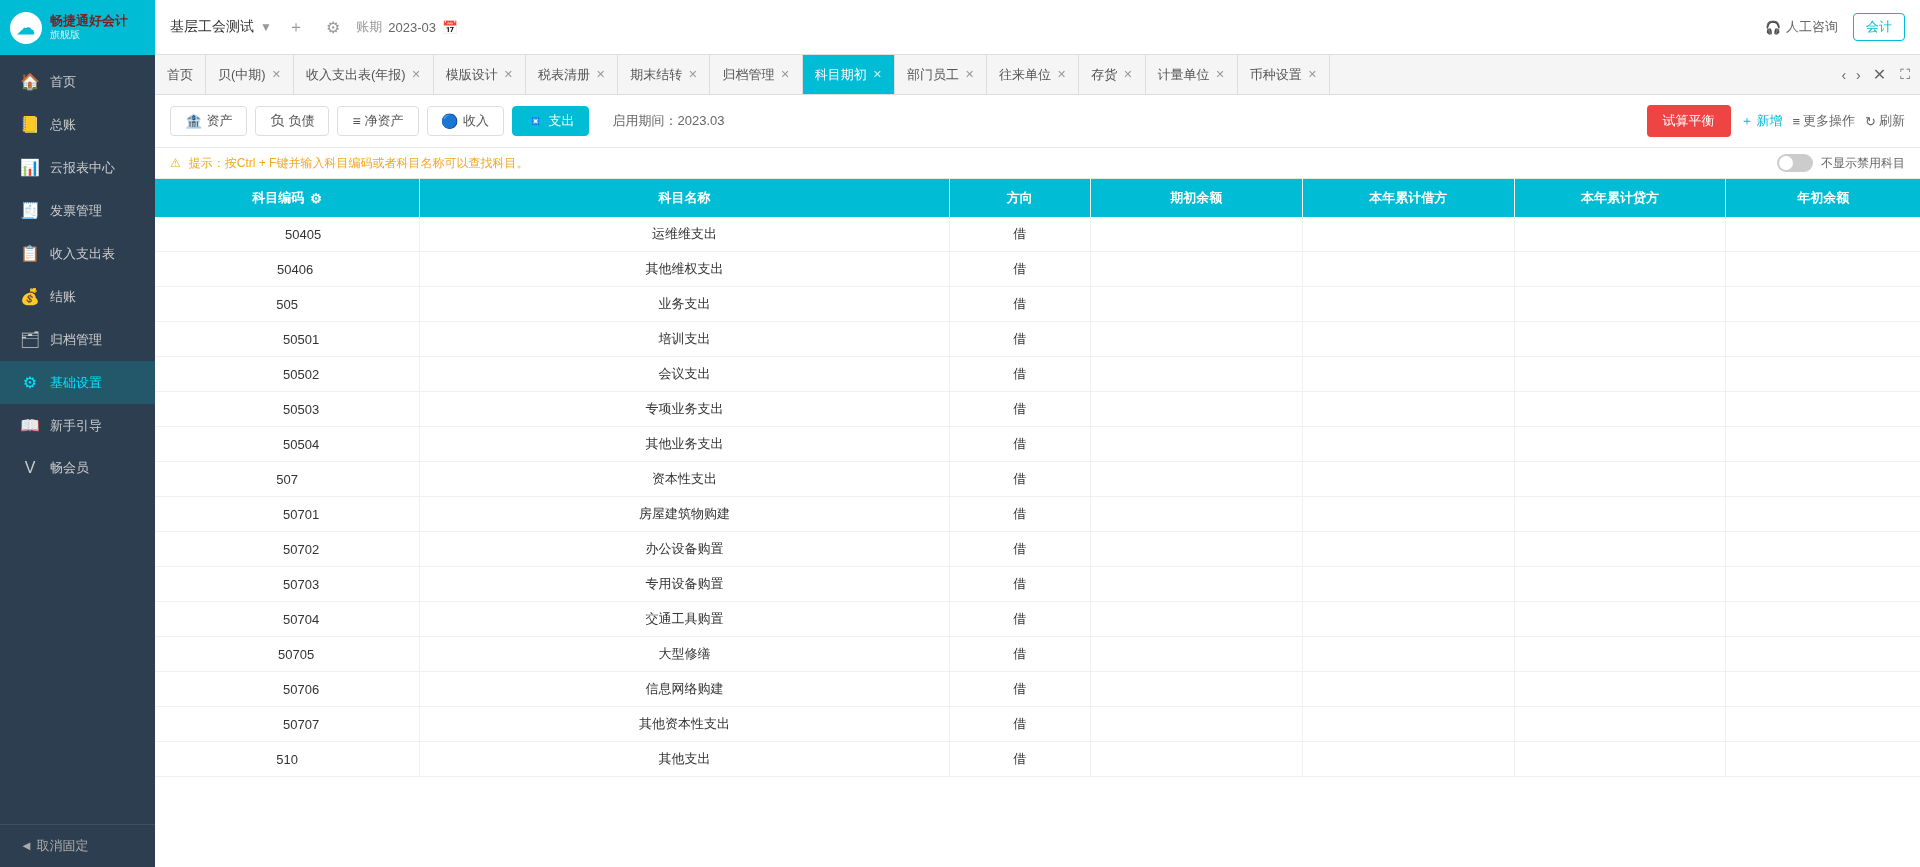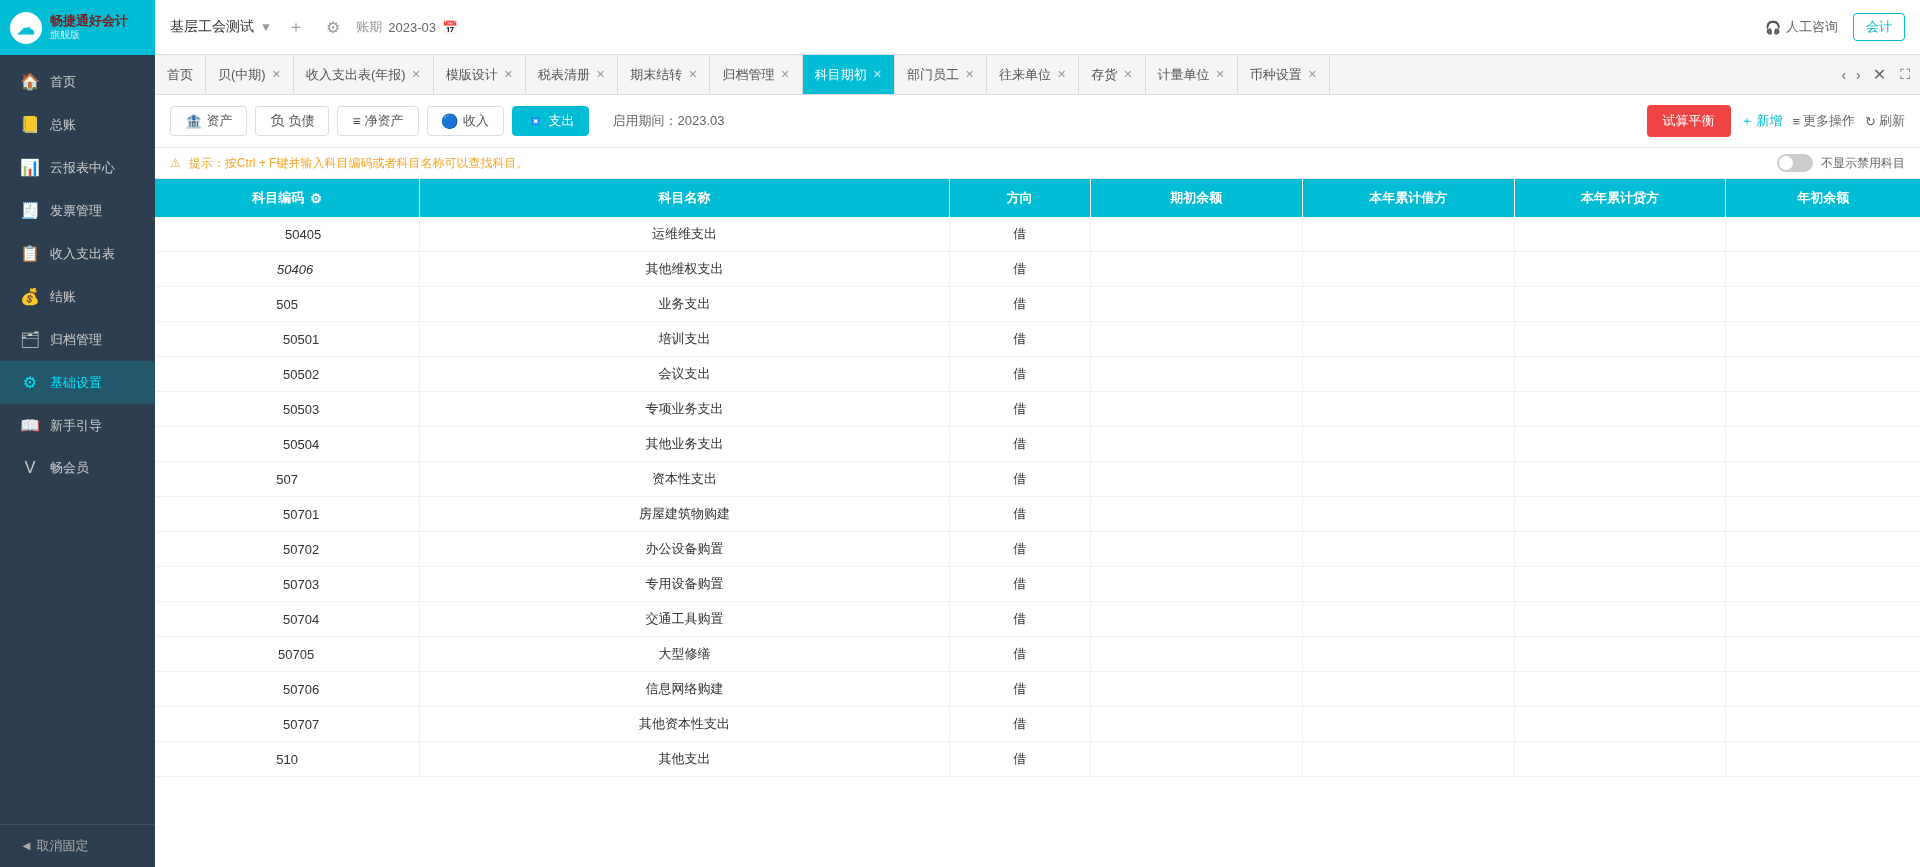--- a/index.html
+++ b/index.html
@@ -489,21 +489,21 @@
       <tr class="row-sub">
     <td class="td-code" style="padding-left:44px;">50405</td>
     <td class="td-name">运维维支出</td>
     <td class="td-dir">借</td>
     <td></td>
     <td></td>
     <td></td>
     <td></td>
   </tr>
           <tr class="row-sub">
-    <td class="td-code" style="padding-left:28px;font-style:italic;">50406</td>
+    <td class="td-code" style="padding-left:28px;">50406</td>
     <td class="td-name">其他维权支出</td>
     <td class="td-dir">借</td>
     <td></td>
     <td></td>
     <td></td>
     <td></td>
   </tr>
           <tr>
     <td class="td-code" style="font-weight:500;">505</td>
     <td class="td-name">业务支出</td>

